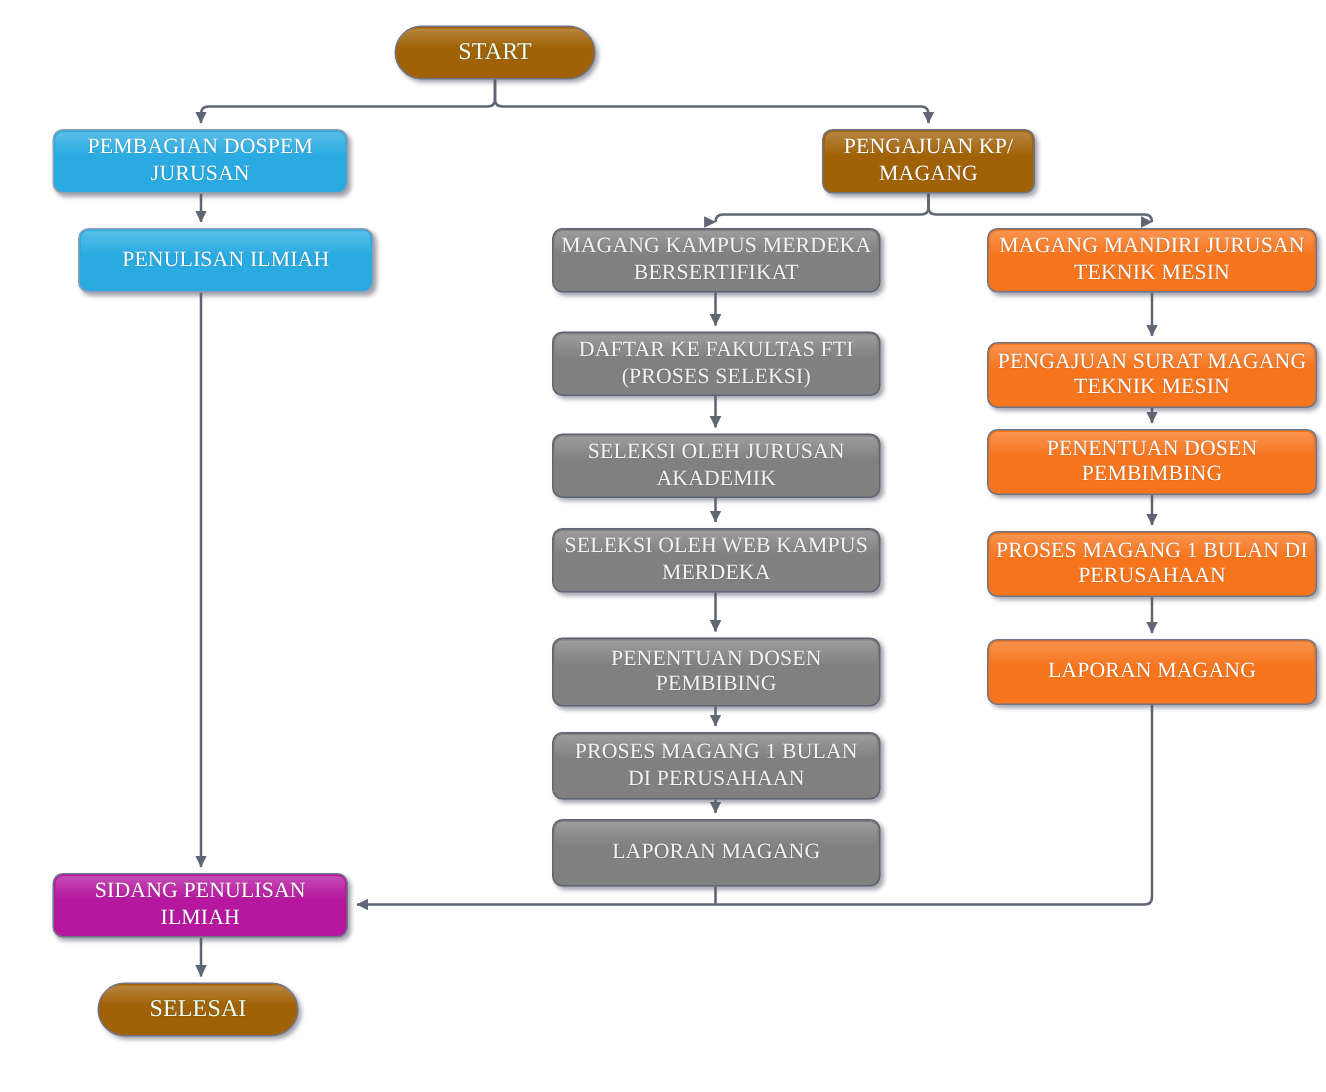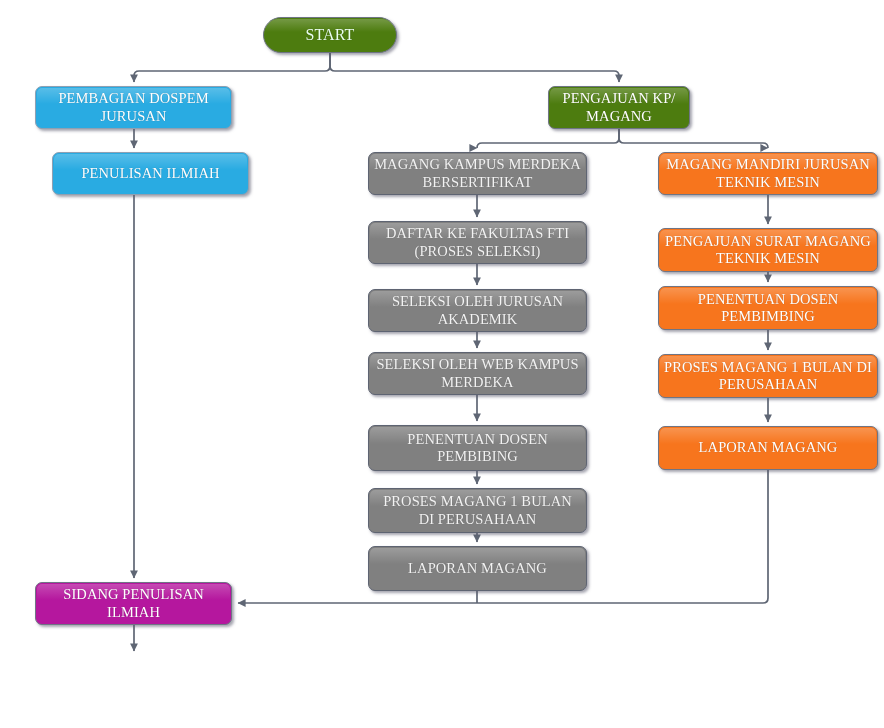--- a/index.html
+++ b/index.html
@@ -38,21 +38,21 @@
     font-size:16px;
     color:#eafff0;
     text-shadow:0 0 1px rgba(0,0,0,.35);
   }
   .process{
     border-radius:7px;
     font-size:14.5px;
     text-shadow:0 0 1px rgba(0,0,0,.3);
   }
   .blue{background:#29abe2;border-color:#8fa0b2;}
-  .green{background:#4d7c0f;border-color:#6f7585;}
+  .green{background:#a16207;border-color:#6f7585;}
   .gray{background:#808080;border-color:#5e6472;color:#f2f2f2;}
   .orange{background:#f7751d;border-color:#6f7585;}
   .purple{background:#b5179e;border-color:#6f7585;}
 
   .node::after{
     content:"";
     position:absolute;
     left:1px;right:1px;top:1px;height:38%;
     border-radius:5px 5px 0 0;
     background:linear-gradient(180deg,rgba(255,255,255,.22),rgba(255,255,255,0));
@@ -153,14 +153,17 @@
     <span>PROSES MAGANG 1 BULAN DI PERUSAHAAN</span>
   </div>
   <div class="node process orange" style="left:658px;top:426px;width:220px;height:44px;">
     <span>LAPORAN MAGANG</span>
   </div>
 
   <div class="node process purple" style="left:35px;top:582px;width:197px;height:43px;">
     <span>SIDANG PENULISAN ILMIAH</span>
   </div>
 
+  <div class="node terminator green" style="left:65px;top:655px;width:134px;height:36px;">
+    <span>SELESAI</span>
+  </div>
 
 </div>
 
 </body></html>

